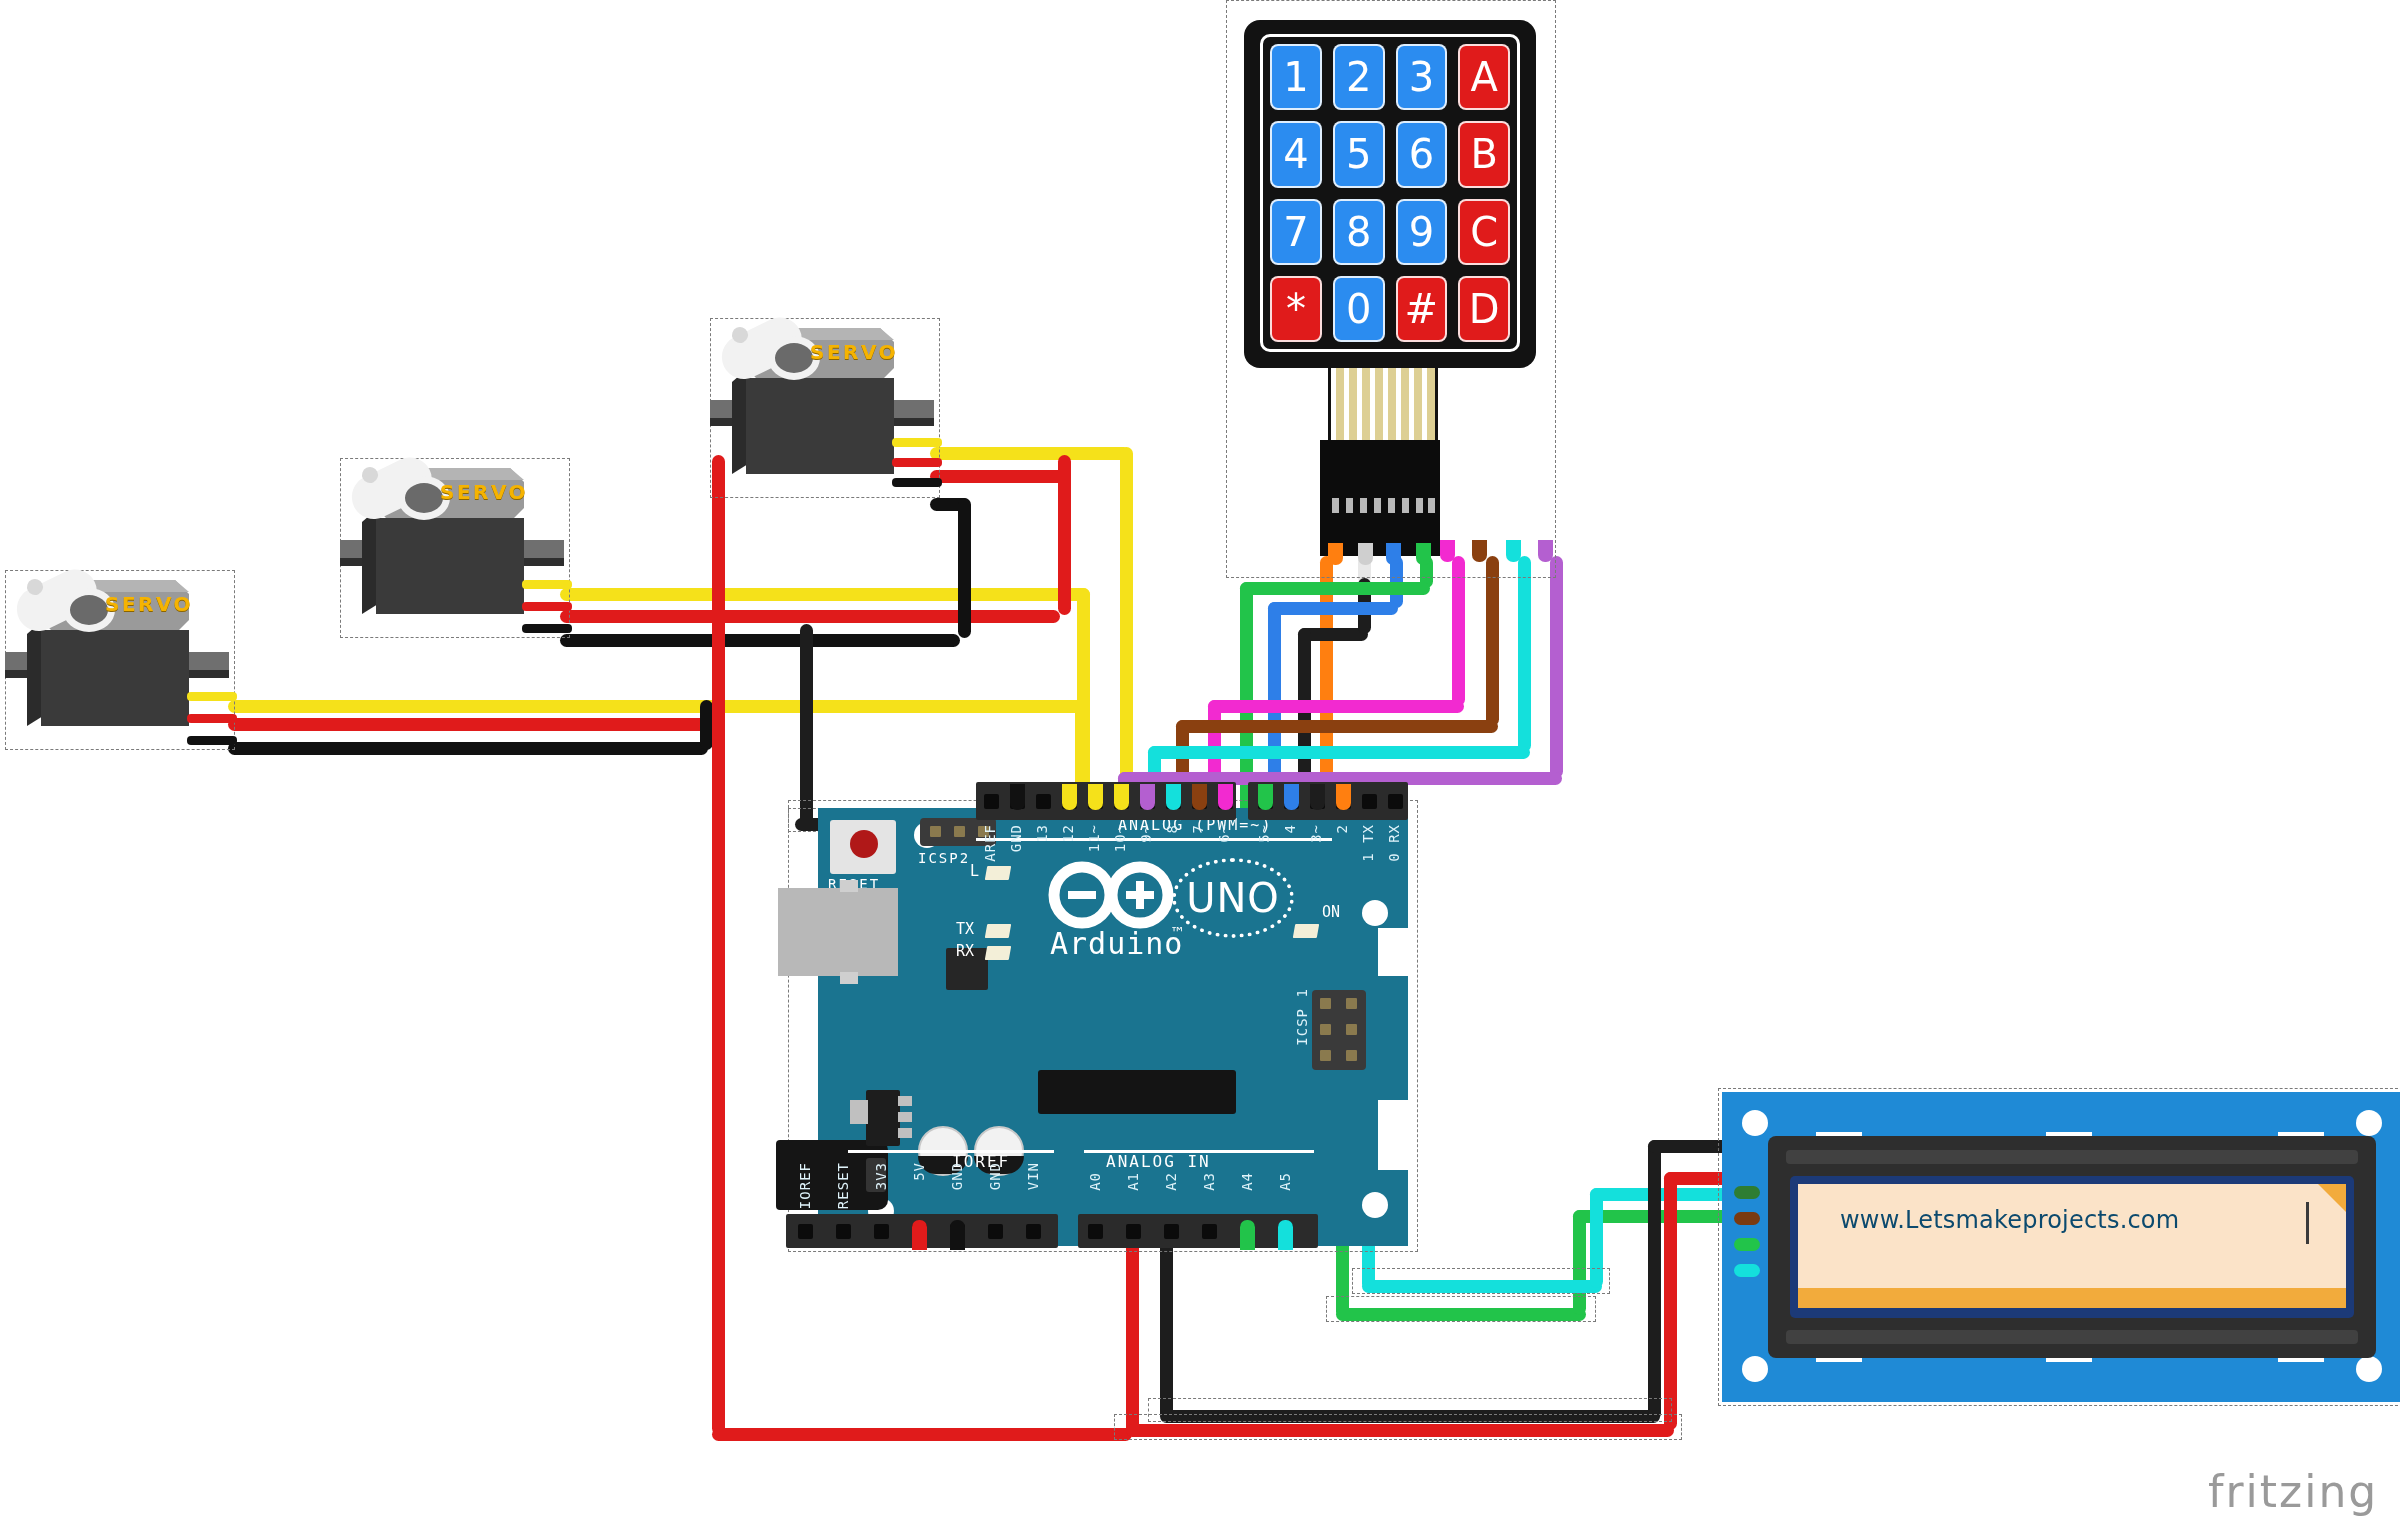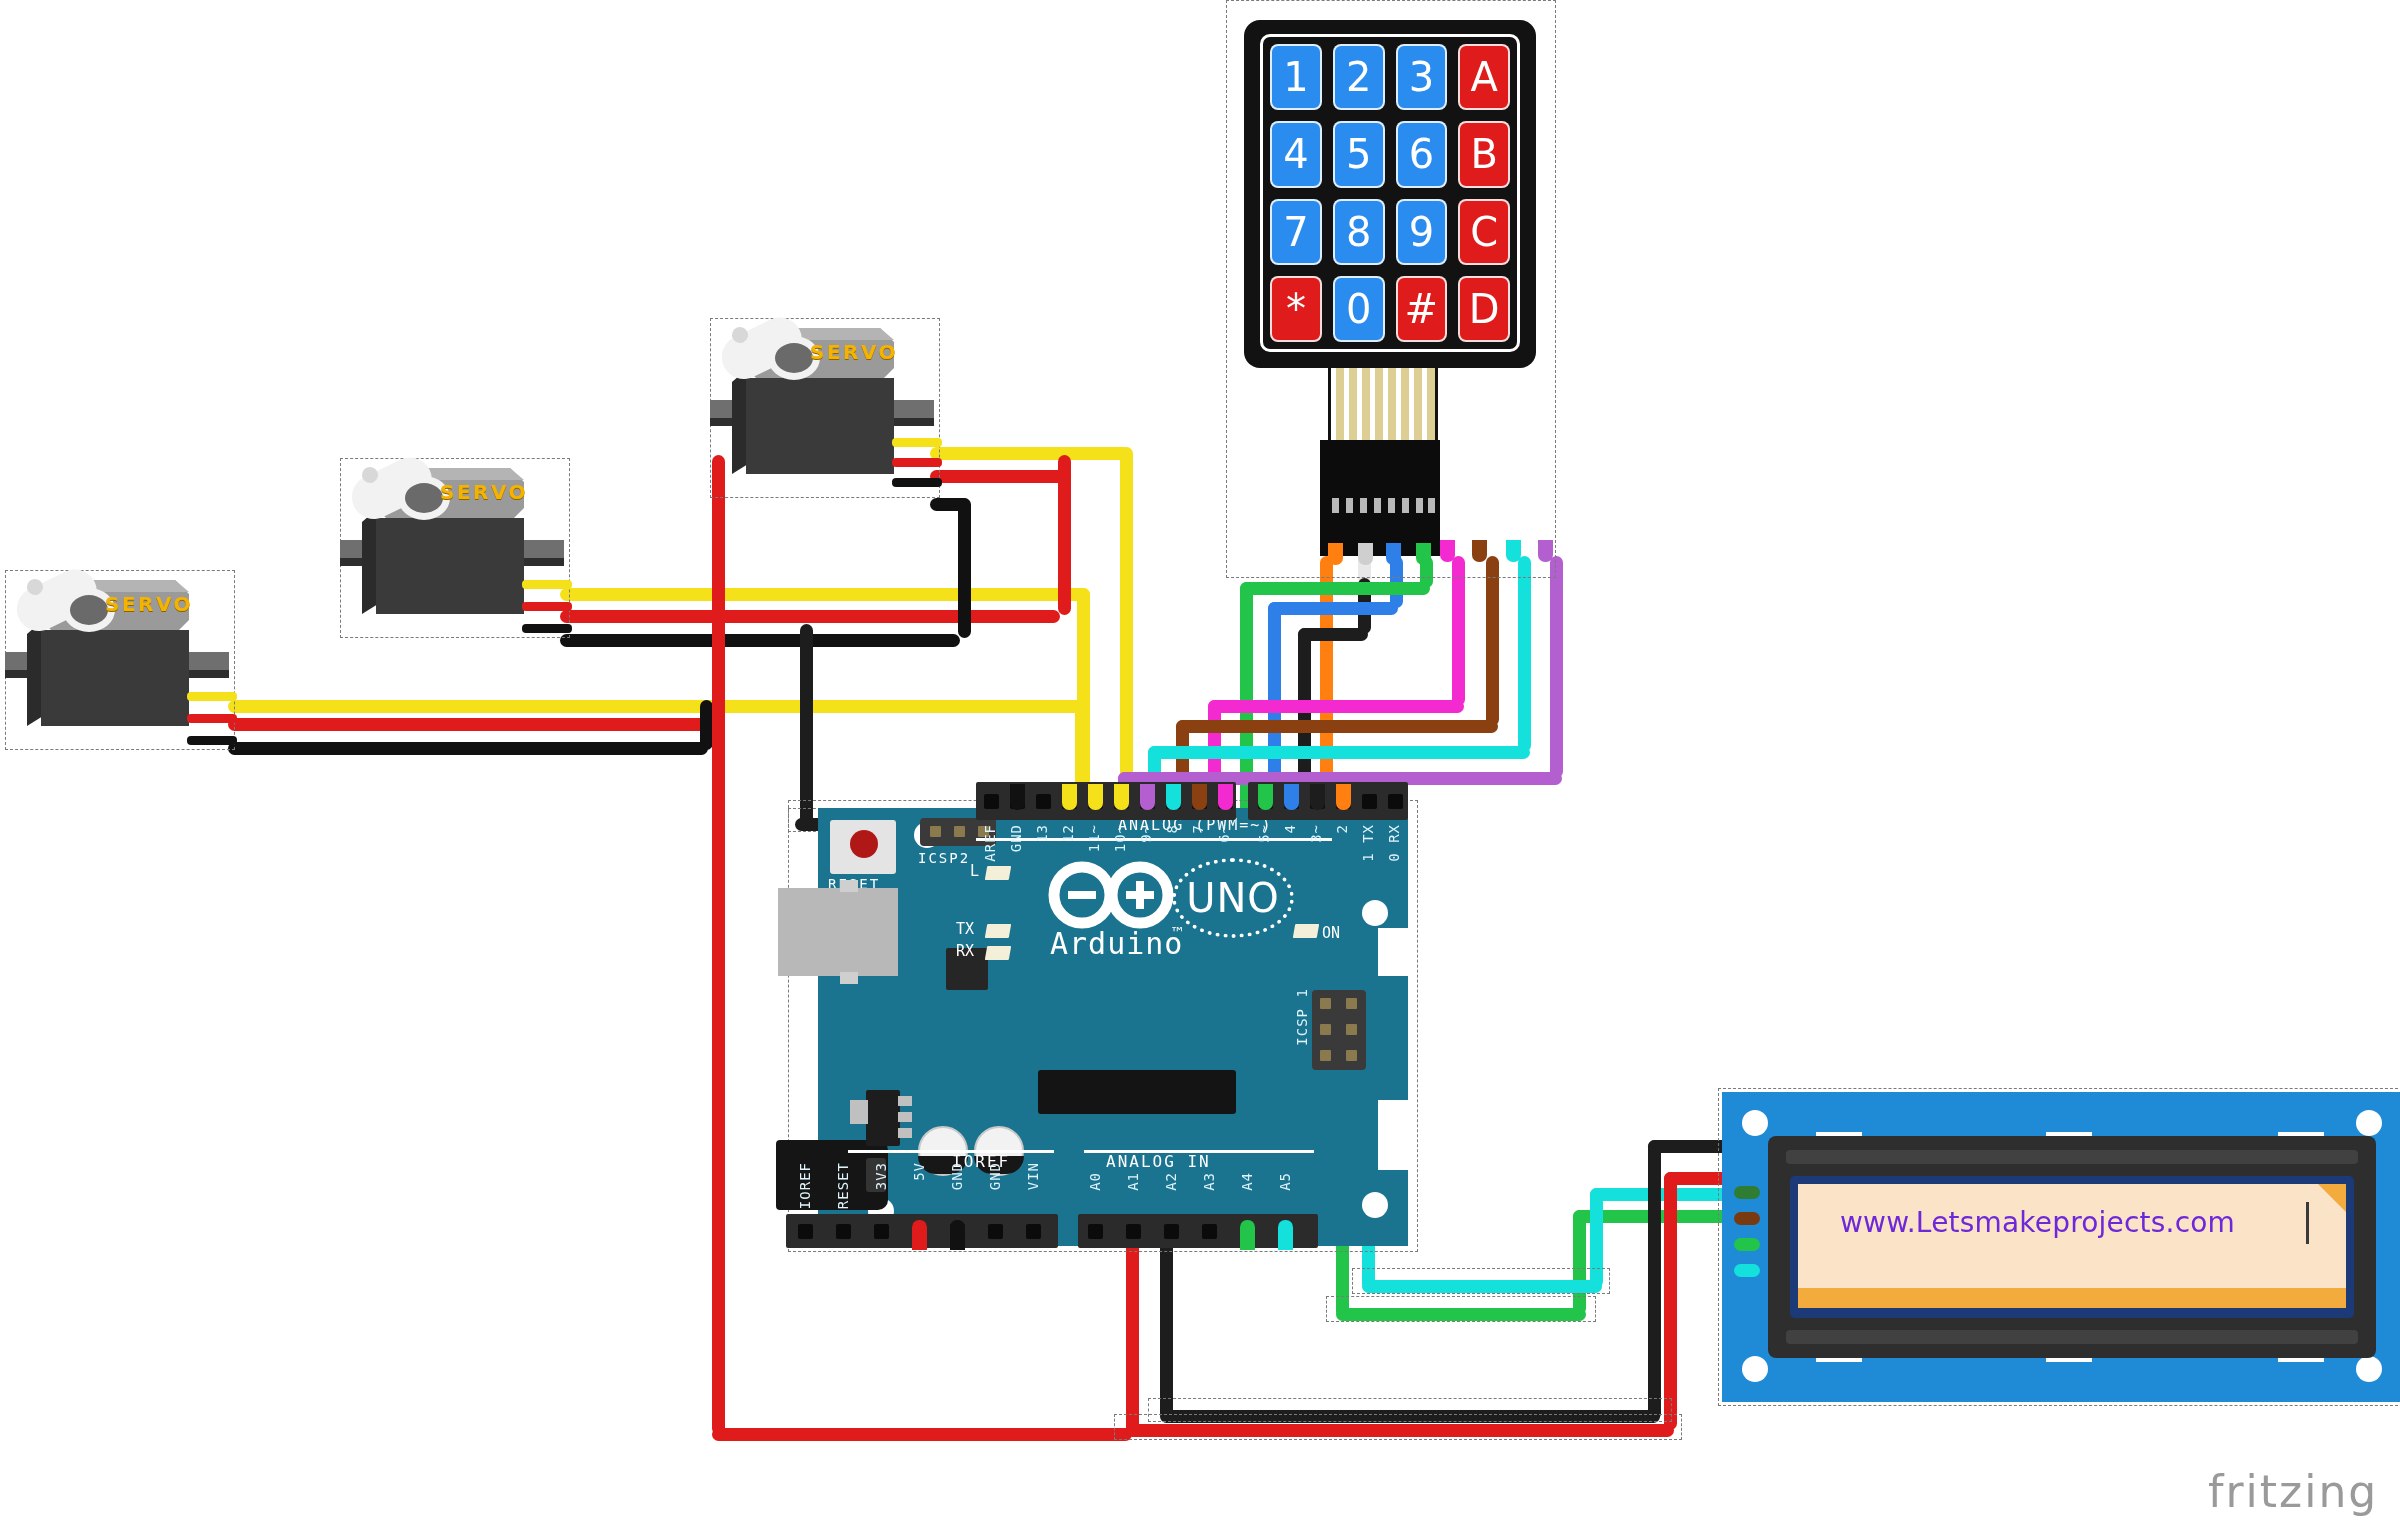--- a/index.html
+++ b/index.html
@@ -95,21 +95,21 @@
 
   
   #lcd{position:absolute;}
   .lcd-pcb{position:absolute;background:#1f8ad6;}
   .lcd-hole{position:absolute;width:26px;height:26px;border-radius:50%;background:#ffffff;}
   .lcd-bez{position:absolute;background:#2e2e2e;border-radius:8px;}
   .lcd-slot{position:absolute;background:#414141;border-radius:4px;}
   .lcd-navy{position:absolute;background:#1c3a78;border-radius:5px;}
   .lcd-screen{position:absolute;background:#fbe3c8;}
   .lcd-strip{position:absolute;background:#f2ab3c;}
-  .lcd-txt{position:absolute;color:#6d28d9;font-size:28px;font-family:"DejaVu Sans",sans-serif;
+  .lcd-txt{position:absolute;color:#0c4a6e;font-size:24px;font-family:"DejaVu Sans",sans-serif;
            letter-spacing:.2px;white-space:nowrap;}
   .lcd-cur{position:absolute;width:3px;background:#3a3a3a;}
   .lcd-tab{position:absolute;background:#ffffff;}
   .lcd-corner{position:absolute;width:0;height:0;}
 
   .frit{position:absolute;color:#9a9a9a;font-size:44px;letter-spacing:2px;
         font-family:"DejaVu Sans",sans-serif;}
 </style>
 </head>
 <body>
@@ -359,21 +359,21 @@
     <div class="pinlbl" style="left:506px;top:208px;">ICSP</div>
     <div class="pinlbl" style="left:506px;top:188px;">1</div>
 
     <div class="led" style="left:198px;top:66px;width:24px;height:14px;"></div>
     <div class="ledlbl" style="left:182px;top:62px;">L</div>
     <div class="led" style="left:198px;top:124px;width:24px;height:14px;"></div>
     <div class="ledlbl" style="left:168px;top:120px;">TX</div>
     <div class="led" style="left:198px;top:146px;width:24px;height:14px;"></div>
     <div class="ledlbl" style="left:168px;top:142px;">RX</div>
     <div class="led" style="left:506px;top:124px;width:24px;height:14px;"></div>
-    <div class="ledlbl" style="left:534px;top:124px;">ON</div>
+    <div class="ledlbl" style="left:534px;top:103px;">ON</div>
 
     <div class="logo-inf" style="left:258px;top:60px;">
       <svg width="130" height="70" viewBox="0 0 130 70">
         <circle cx="36" cy="35" r="28" fill="none" stroke="#fff" stroke-width="11"></circle>
         <circle cx="94" cy="35" r="28" fill="none" stroke="#fff" stroke-width="11"></circle>
         <rect x="22" y="31" width="28" height="8" fill="#fff"></rect>
         <rect x="80" y="31" width="28" height="8" fill="#fff"></rect>
         <rect x="90" y="21" width="8" height="28" fill="#fff"></rect>
       </svg>
     </div>

